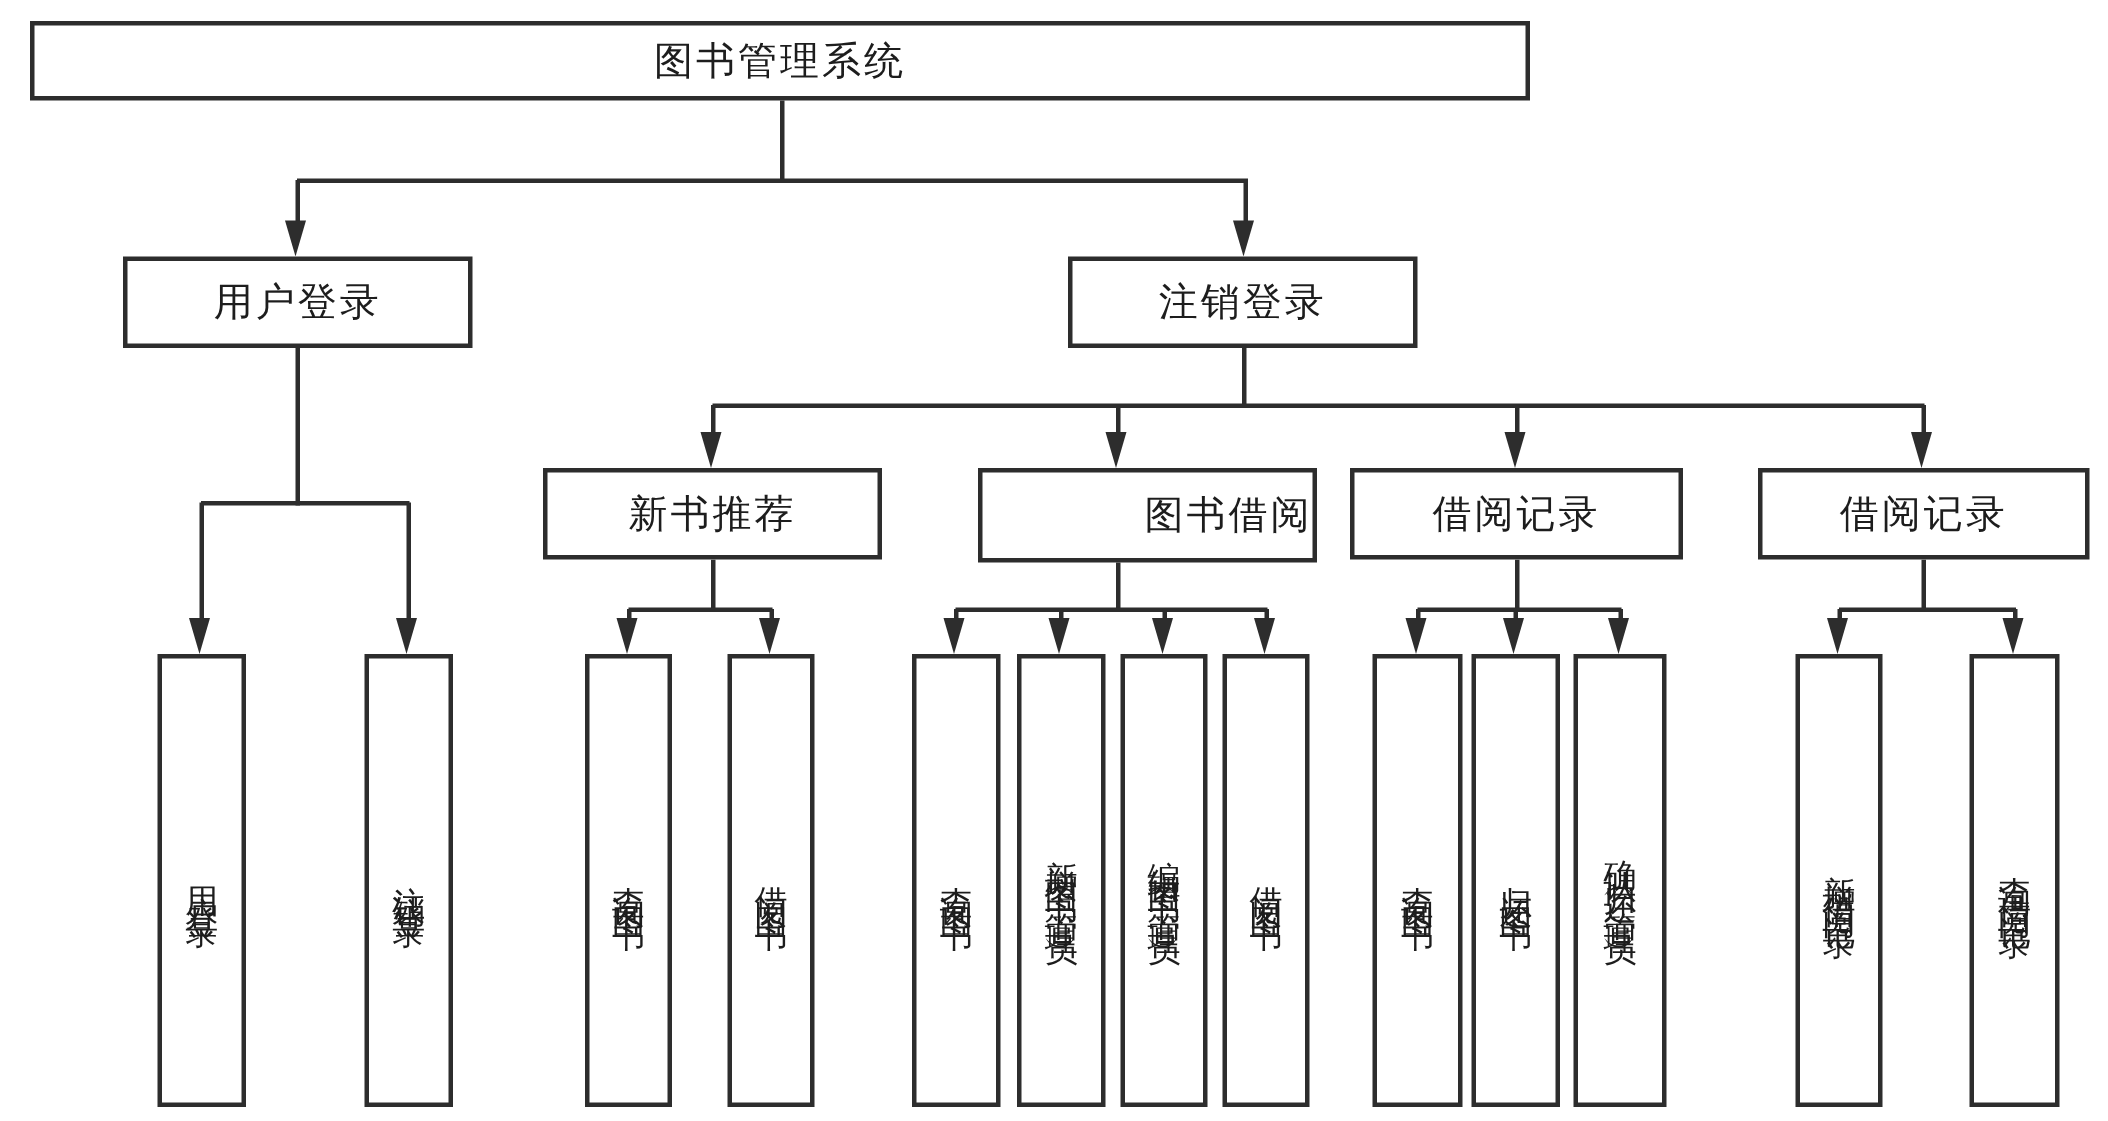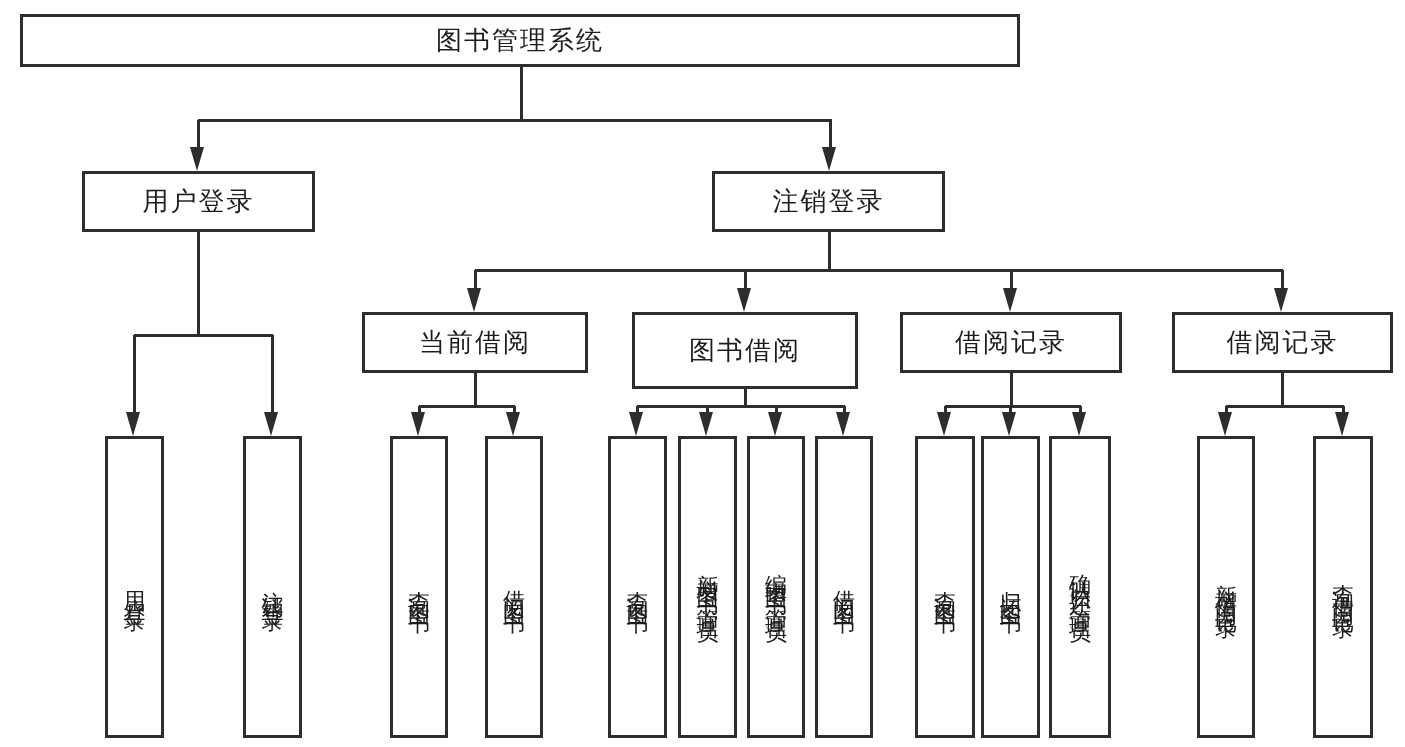--- a/index.html
+++ b/index.html
@@ -75,23 +75,23 @@
 <div class="node h" style="left: 20px; top: 14px; width: 1000px; height: 53px;">
       <span class="lbl">图书管理系统</span>
     </div>
     <div class="node h" style="left: 82px; top: 171px; width: 233px; height: 61px;">
       <span class="lbl">用户登录</span>
     </div>
     <div class="node h" style="left: 712px; top: 171px; width: 233px; height: 61px;">
       <span class="lbl">注销登录</span>
     </div>
     <div class="node h" style="left: 362px; top: 312px; width: 226px; height: 61px;">
-      <span class="lbl">当前借阅</span>
+      <span class="lbl">新书推荐</span>
     </div>
-    <div class="node h" style="left: 632px; top: 312px; width: 226px; height: 77px;">
+    <div class="node h" style="left: 652px; top: 312px; width: 226px; height: 63px; justify-content: flex-end;">
       <span class="lbl">图书借阅</span>
     </div>
     <div class="node h" style="left: 900px; top: 312px; width: 222px; height: 61px;">
       <span class="lbl">借阅记录</span>
     </div>
     <div class="node h" style="left: 1172px; top: 312px; width: 221px; height: 61px; text-align: right;">
       <span class="lbl">借阅记录</span>
     </div>
     <div class="node v" style="left: 105px; top: 436px; width: 59px; height: 302px;">
       <span class="lbl">用户登录</span>

